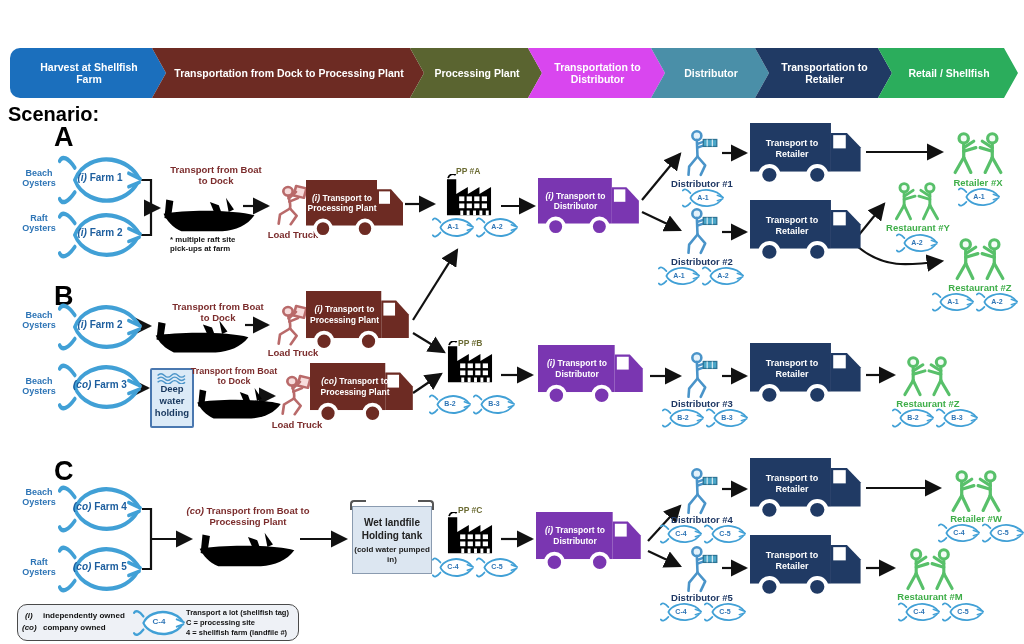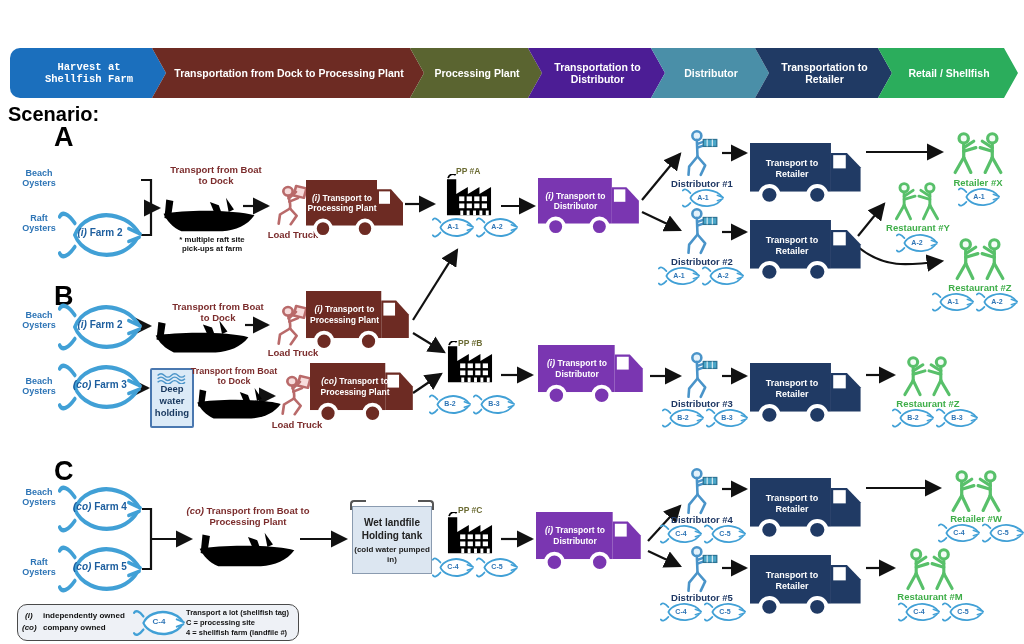--- a/index.html
+++ b/index.html
@@ -11,36 +11,36 @@
   
   #title{position:absolute;left:0;top:6px;width:1024px;text-align:center;font-size:25px;
          font-weight:bold;color:#000;text-shadow:0 2px 2px rgba(0,0,0,.30);}
   
   #banner{position:absolute;left:10px;top:48px;width:1008px;height:50px;display:flex;}
   .chev{height:50px;display:flex;align-items:center;justify-content:center;text-align:center;
         color:#fff;font-weight:bold;font-size:10.5px;line-height:1.15;padding:0 16px 0 18px;
         box-sizing:border-box;
         clip-path:polygon(0 0,calc(100% - 14px) 0,100% 50%,calc(100% - 14px) 100%,0 100%,14px 50%);}
   .chev.first{clip-path:polygon(0 0,calc(100% - 14px) 0,100% 50%,calc(100% - 14px) 100%,0 100%);
-        border-radius:10px 0 0 10px;font-family:Liberation Mono, monospace;}
+        border-radius:10px 0 0 10px;}
   .chev+.chev{margin-left:-14px;}
   
   #scenario-heading{position:absolute;left:8px;top:103px;font-size:20px;font-weight:bold;color:#000;text-align:center;}
   .scen-letter{position:absolute;font-size:27px;font-weight:bold;color:#000;}
   
   .lbl{position:absolute;font-weight:bold;text-align:center;line-height:1.12;}
   .blue-t{color:#2e75b6;}  .maroon-t{color:#7b2c2c;}  .navy-t{color:#1f3864;}
   .green-t{color:#3fae49;} .olive-t{color:#6b6b33;}   .black-t{color:#111;}
   
   .fish-label{position:absolute;left:10%;top:0;width:80%;height:92%;display:flex;align-items:center;
               justify-content:center;font-weight:bold;color:#1d5e9e;}
   .farm-fish .fish-label{font-size:10px;}
   .lot-fish .fish-label{font-size:7px;color:#2e75b6;}
   
-  .truck-maroon{color:#6d2b23;} .truck-purple{color:#7a36b1;} .truck-navy{color:#203a64;margin-top:20px;}
+  .truck-maroon{color:#6d2b23;} .truck-purple{color:#7a36b1;} .truck-navy{color:#203a64;}
   .truck-label{position:absolute;display:flex;align-items:center;justify-content:center;
                text-align:center;color:#fff;font-weight:bold;font-size:8.5px;line-height:1.18;}
   
   #dwh-box{background:#dbeaf7;border:2px solid #4a78b0;border-radius:2px;box-sizing:border-box;}
   #dwh-text{position:absolute;left:0;top:13px;width:100%;text-align:center;font-weight:bold;
             font-size:9.5px;line-height:1.25;color:#17375e;}
   #wet-box{background:#dce6f1;border:1.5px solid #8a9bb0;box-sizing:border-box;}
   #wet-box::before{content:"";position:absolute;left:-3px;top:-7px;width:14px;height:8px;
             border-left:2px solid #555;border-top:2px solid #555;border-radius:4px 0 0 0;}
   #wet-box::after{content:"";position:absolute;right:-3px;top:-7px;width:14px;height:8px;
@@ -198,56 +198,64 @@
   <div id="banner">
     <div class="chev first" style="width:156px;background:#1b6fbd">
         <span>Harvest at Shellfish Farm</span>
       </div>
     <div class="chev" style="width:272px;background:#6d2b23">
         <span>Transportation from Dock to Processing Plant</span>
       </div>
     <div class="chev" style="width:132px;background:#5a6430">
         <span>Processing Plant</span>
       </div>
-    <div class="chev" style="width:137px;background:#4c1d95">
+    <div class="chev" style="width:137px;background:#d946ef">
         <span>Transportation to Distributor</span>
       </div>
     <div class="chev" style="width:118px;background:#4a8fa8">
         <span>Distributor</span>
       </div>
     <div class="chev" style="width:137px;background:#203a64">
         <span>Transportation to Retailer</span>
       </div>
     <div class="chev" style="width:140px;background:#2bad5c">
         <span>Retail / Shellfish</span>
       </div>
   </div>
 
   <div id="scenario-heading">Scenario:</div>
 
   <div class="scen-letter" style="left:54px;top:122px">A</div>
 
   <div class="lbl blue-t" style="left:16px;top:168px;width:46px;font-size:9px">Beach Oysters</div>
+  <div class="node farm-fish" style="left:58px;top:152px;width:84px;height:56px">
+    <svg class="svgfill" viewBox="0 0 100 50" preserveAspectRatio="none">
+        <use href="#fish" color="#41a0d6"></use>
+      </svg>
+    <div class="fish-label">
+        <div><span class="it">(i)</span> <span>Farm 1</span></div>
+      </div>
+  </div>
   <div class="lbl blue-t" style="left:16px;top:213px;width:46px;font-size:9px">Raft Oysters</div>
   <div class="node farm-fish" style="left:58px;top:208px;width:84px;height:54px">
     <svg class="svgfill" viewBox="0 0 100 50" preserveAspectRatio="none">
         <use href="#fish" color="#41a0d6"></use>
       </svg>
     <div class="fish-label">
         <div><span class="it">(i)</span> <span>Farm 2</span></div>
       </div>
   </div>
 
   <div class="lbl maroon-t" style="left:170px;top:165px;width:92px;font-size:9.5px">Transport from Boat to Dock</div>
   <div class="node" style="left:160px;top:191px;width:98px;height:42px">
     <svg class="svgfill" viewBox="0 0 110 50" preserveAspectRatio="none">
         <use href="#boat"></use>
       </svg>
   </div>
-  <div class="lbl black-t" style="left:170px;top:236px;width:84px;font-size:7.8px;text-align:center">* multiple raft site pick-ups at farm</div>
+  <div class="lbl black-t" style="left:170px;top:236px;width:84px;font-size:7.8px;text-align:left">* multiple raft site pick-ups at farm</div>
 
   <div class="node" style="left:272px;top:184px;width:40px;height:44px">
     <svg class="svgfill" viewBox="0 0 60 72" preserveAspectRatio="none">
         <use href="#worker"></use>
       </svg>
   </div>
   <div class="lbl maroon-t" style="left:264px;top:230px;width:58px;font-size:9.5px">Load Truck</div>
 
   <div class="node truck-maroon" style="left:306px;top:180px;width:100px;height:60px">
     <svg class="svgfill" viewBox="0 0 100 58" preserveAspectRatio="none">

